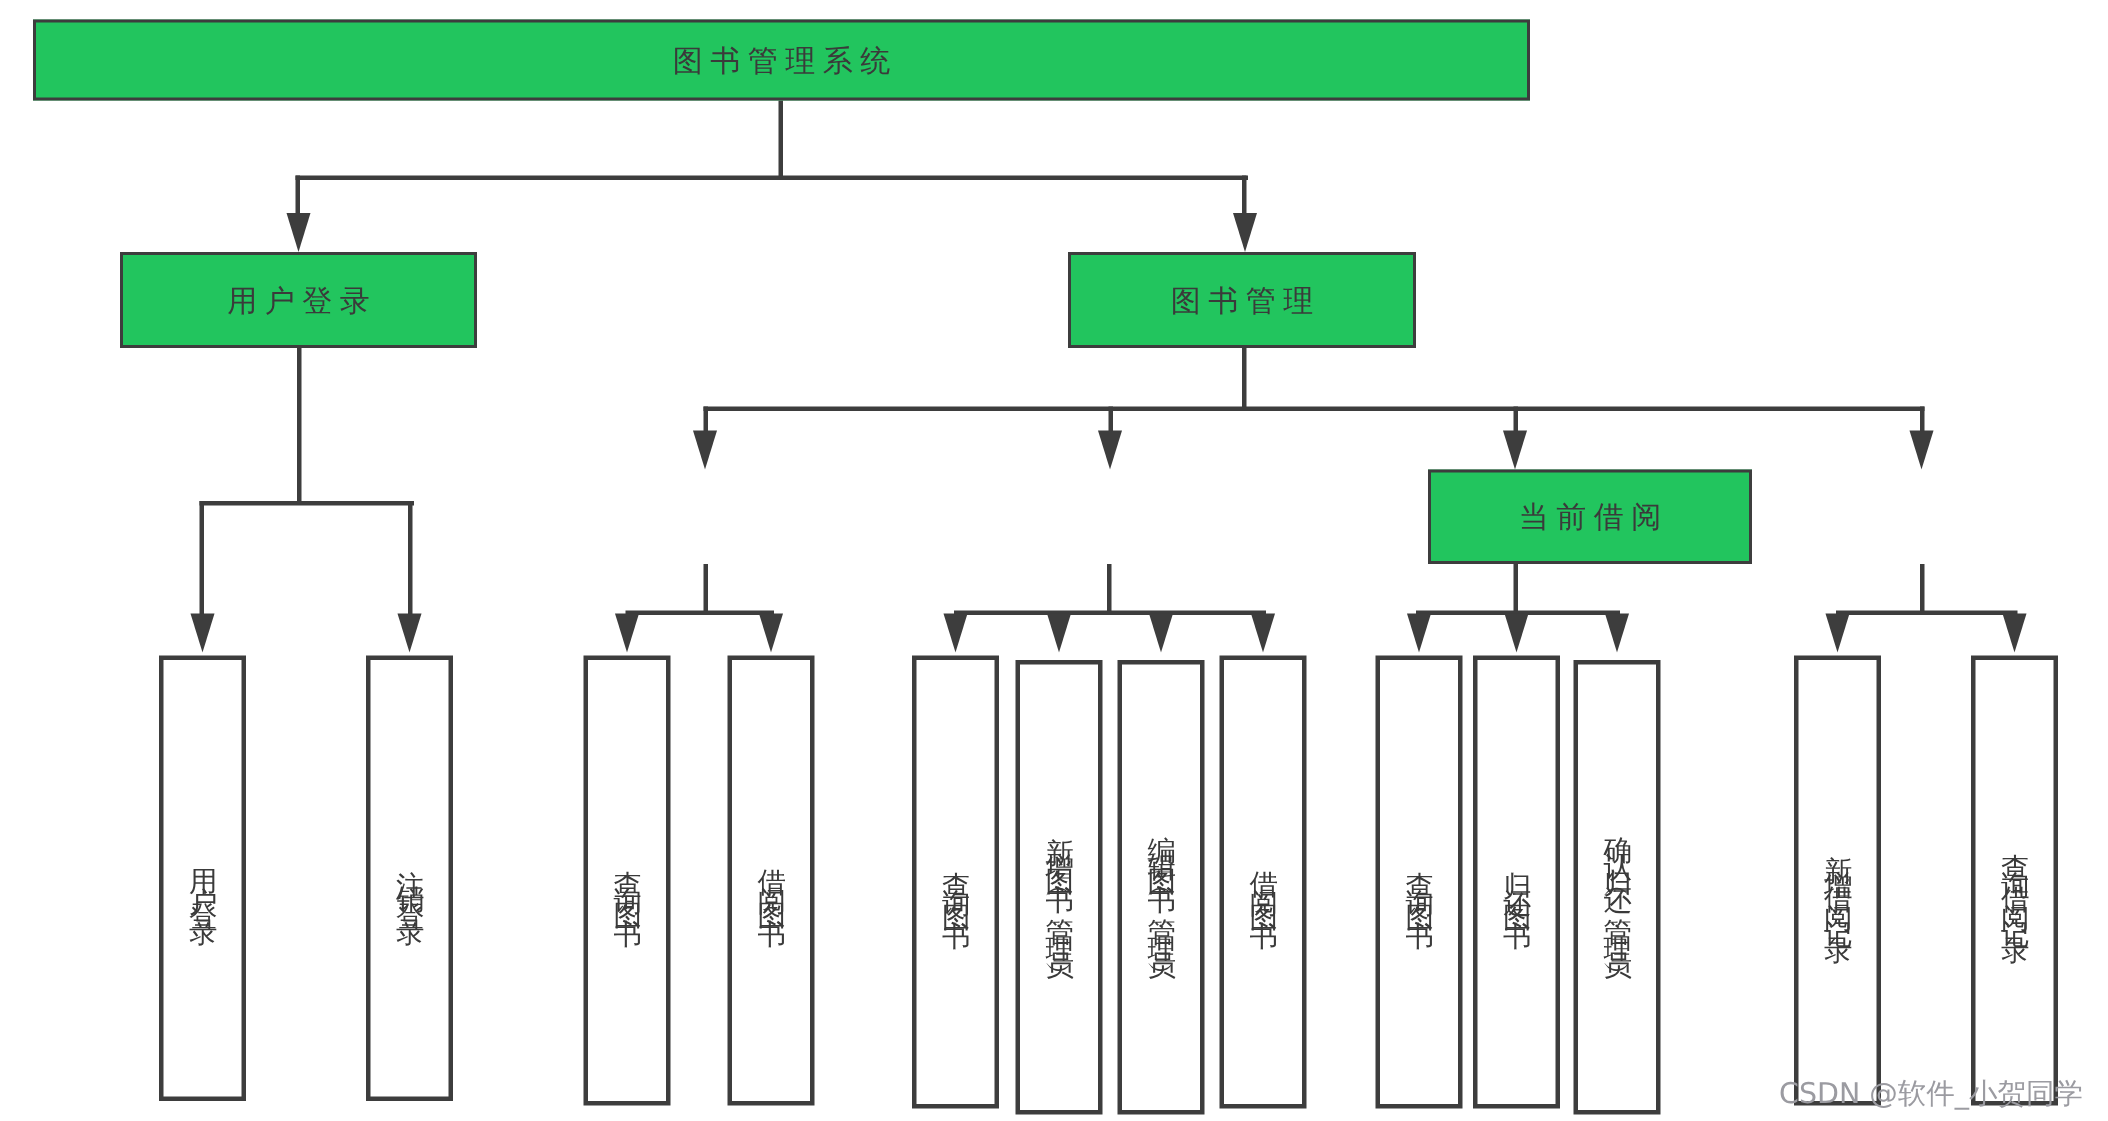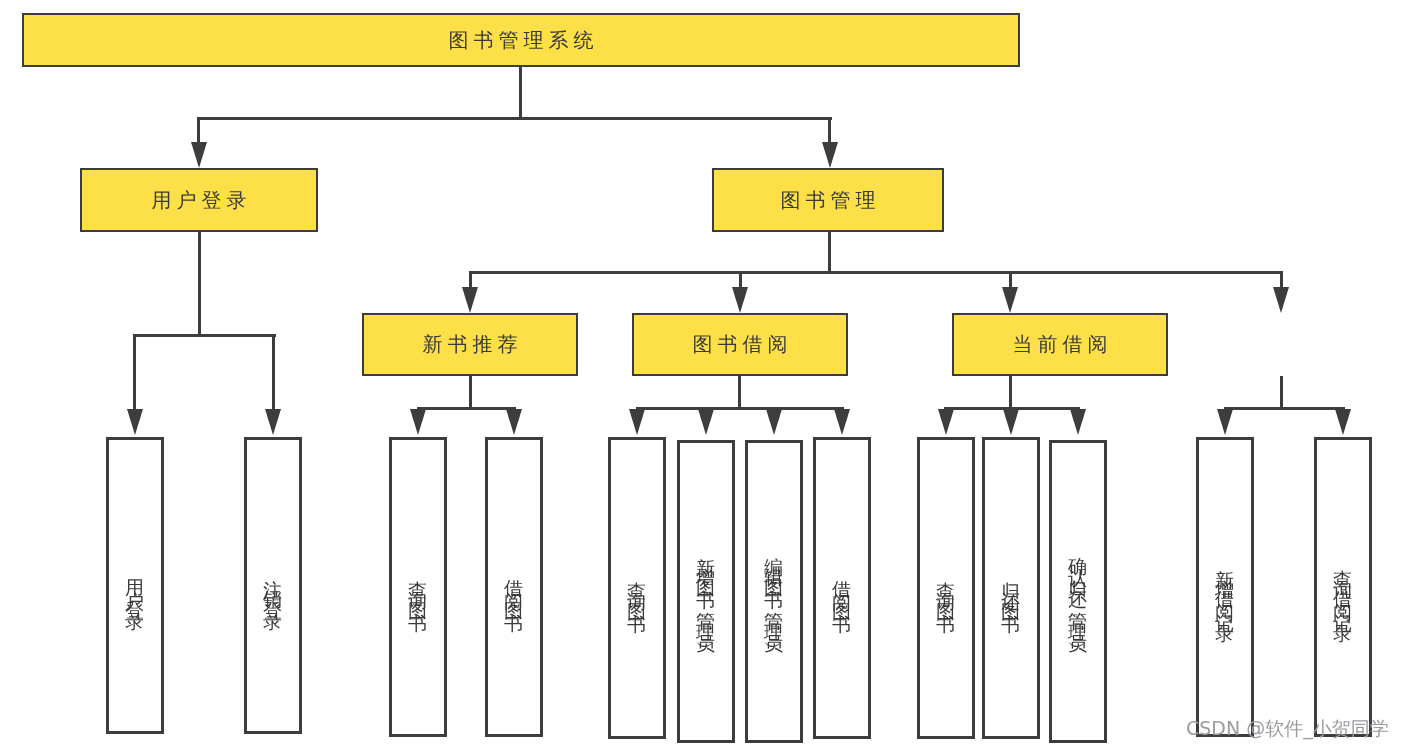--- a/index.html
+++ b/index.html
@@ -9,21 +9,21 @@
     width: 1405px;
     height: 747px;
     background: #ffffff;
     font-family: "DejaVu Sans", sans-serif;
     overflow: hidden;
   }
   
   .node {
     position: absolute;
     border: 2px solid #3d3d3d;
-    background: #fde047;
+    background: #22c55e;
     display: flex;
     align-items: center;
     justify-content: center;
     color: #3a3a3a;
     font-size: 20px;
     letter-spacing: 5px;
     text-indent: 5px;
     white-space: nowrap;
     text-align: right;
   }
@@ -119,26 +119,20 @@
     <span>图书管理系统</span>
   </div>
 
   <div class="node" style="left:80px;top:168px;width:238px;height:64px;">
     <span>用户登录</span>
   </div>
   <div class="node" style="left:712px;top:168px;width:232px;height:64px;">
     <span>图书管理</span>
   </div>
 
-  <div class="node" style="left:362px;top:313px;width:216px;height:63px;">
-    <span>新书推荐</span>
-  </div>
-  <div class="node" style="left:632px;top:313px;width:216px;height:63px;">
-    <span>图书借阅</span>
-  </div>
   <div class="node" style="left:952px;top:313px;width:216px;height:63px;">
     <span>当前借阅</span>
   </div>
 
   <div class="leaf" style="left:106px;top:437px;width:58px;height:297px;">
     <span>用户登录</span>
   </div>
   <div class="leaf" style="left:244px;top:437px;width:58px;height:297px;">
     <span>注销登录</span>
   </div>

